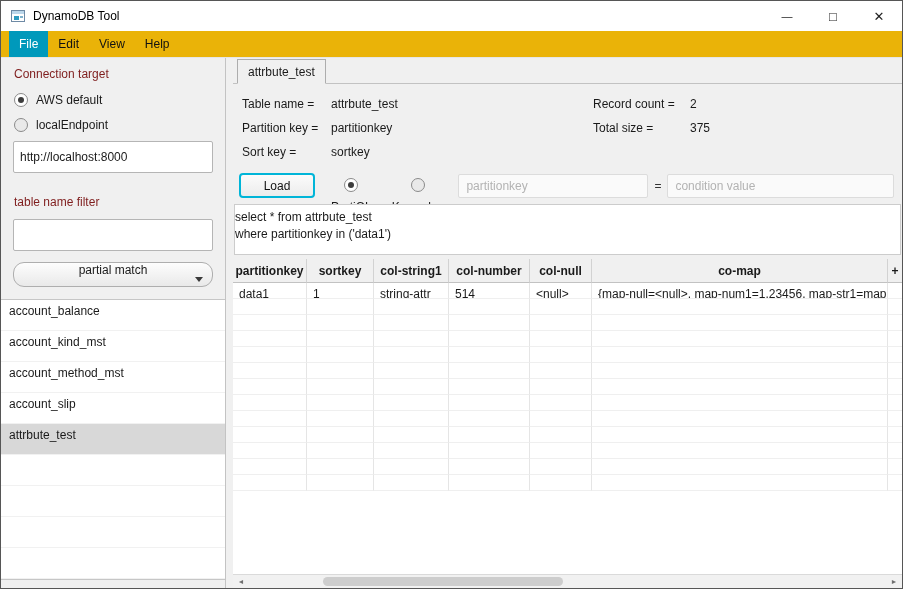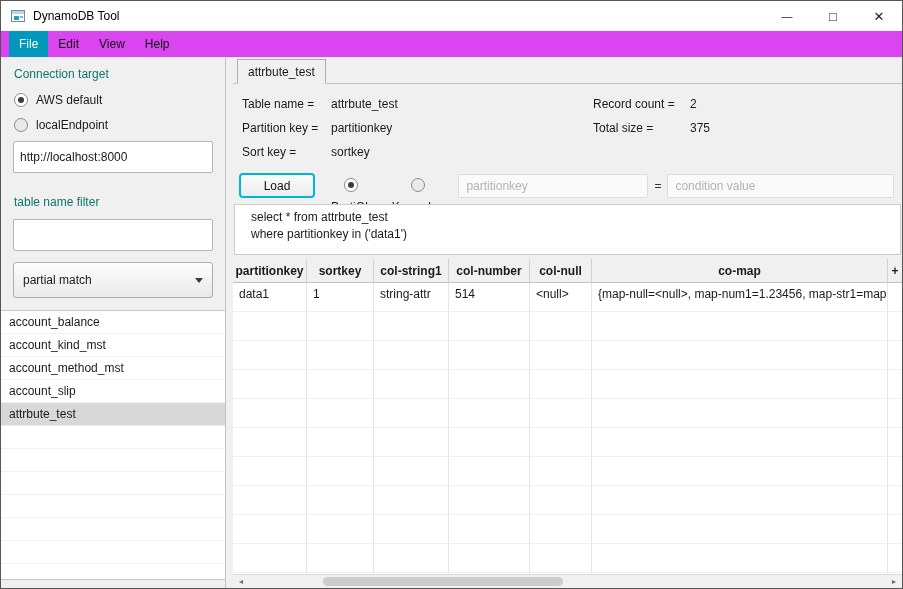--- a/index.html
+++ b/index.html
@@ -24,51 +24,51 @@
   .titlebar { flex: 0 0 30px; background: #ffffff; display: flex; align-items: center; }
   .app-icon { width: 16px; height: 16px; margin: 0 7px 0 9px; flex: 0 0 16px; }
   .title { font-size: 12px; color: #000; }
   .win-controls { margin-left: auto; display: flex; height: 100%; }
   .win-btn { width: 46px; height: 100%; display: flex; align-items: center; justify-content: center; color: #222; }
   .win-btn .g-min { font-size: 11px; }
   .win-btn .g-max { font-size: 13px; }
   .win-btn .g-close { font-size: 13px; }
 
   
-  .menubar { flex: 0 0 27px; display: flex; align-items: stretch; background: #d946ef; padding-left: 8px; border-bottom: 1px solid #e6e6e6; }
+  .menubar { flex: 0 0 27px; display: flex; align-items: stretch; background: #eab308; padding-left: 8px; border-bottom: 1px solid #e6e6e6; }
   .menu-item { padding: 0 10px; display: flex; align-items: center; color: #111; }
   .menu-item.active { background: var(--accent); color: #fff; }
 
   
   .bodyrow { flex: 1; display: flex; min-height: 0; }
   .sidebar { flex: 0 0 225px; width: 225px; display: flex; flex-direction: column; border-right: 1px solid #c3c3c3; min-height: 0; }
   .splitter { flex: 0 0 7px; background: #f0f0f0; }
   .main { flex: 1; min-width: 0; display: flex; flex-direction: column; min-height: 0; }
 
   
-  .side-label { margin: 9px 0 0 13px; height: 15px; color: #0f766e; }
+  .side-label { margin: 9px 0 0 13px; height: 15px; color: #7f1d1d; }
   .side-label.gap { margin-top: 22px; }
   .radio-row { display: flex; align-items: center; gap: 8px; margin: 10px 0 0 13px; height: 15px; }
   .radio { width: 14px; height: 14px; border-radius: 50%; border: 1px solid #8a8a8a; background: #fff; position: relative; flex: 0 0 14px; }
   .radio.on::after { content: ""; position: absolute; inset: 3px; border-radius: 50%; background: #3d3d3d; }
   .radio.off { background: #e9e9e9; }
   .text-input {
     height: 32px; margin: 9px 12px 0 12px; width: calc(100% - 24px);
     border: 1px solid #b5b5b5; border-radius: 2px; background: #fff;
     padding: 0 6px; font: inherit; color: #1a1a1a; outline: none;
   }
   .combo {
-    height: 36px; margin: 11px 12px 0 12px; width: calc(100% - 24px);
-    border: 1px solid #aeaeae; border-radius: 3px;
+    height: 25px; margin: 11px 12px 0 12px; width: calc(100% - 24px);
+    border: 1px solid #aeaeae; border-radius: 11px;
     background: linear-gradient(#fdfdfd, #e9e9e9);
-    display: flex; align-items: center; padding: 0 9px;
+    display: flex; align-items: center; padding: 0 9px; flex-direction: column;
   }
   .caret { margin-left: auto; width: 0; height: 0; border-left: 4px solid transparent; border-right: 4px solid transparent; border-top: 5px solid #3a3a3a; }
   .table-list { flex: 1; margin-top: 12px; margin-bottom: 8px; background: #fff; border-top: 1px solid #c6c6c6; border-bottom: 1px solid #c6c6c6; overflow: hidden; }
-  .list-item { height: 23px; line-height: 23px; padding: 0 8px; border-bottom: 1px solid #f1f1f1; white-space: nowrap; overflow: hidden; }
+  .list-item { height: 31px; line-height: 23px; padding: 0 8px; border-bottom: 1px solid #f1f1f1; white-space: nowrap; overflow: hidden; }
   .list-item.selected { background: #d8d8d8; }
 
   
   .tabbar { flex: 0 0 26px; display: flex; align-items: flex-end; border-bottom: 1px solid #c2c2c2; padding-left: 4px; }
   .tab {
     height: 25px; padding: 0 10px; display: flex; align-items: center;
     background: #f0f0f0; border: 1px solid #adadad; border-bottom: 1px solid #f0f0f0;
     margin-bottom: -1px; position: relative; z-index: 1;
   }
 
@@ -91,26 +91,26 @@
     background: #fafafa; padding: 0 7px; font: inherit; color: #9a9a9a;
   }
   .dis-input::placeholder { color: #b3b3b3; opacity: 1; }
   .key-input { width: 190px; flex: 0 0 190px; margin-left: 14px; }
   .eq { margin: 0 6px; color: #333; }
   .cond-input { flex: 1; min-width: 0; }
 
   
   .query {
     flex: 0 0 51px; margin: 2px 1px 4px 1px; background: #fff;
-    border: 1px solid #cccccc; padding: 4px 16px; line-height: 17px; overflow: hidden;
+    border: 1px solid #cccccc; padding: 4px 0; line-height: 17px; overflow: hidden;
   }
 
   
   .grid { flex: 1; background: #fff; overflow: hidden; min-height: 0; }
-  .grid-row { display: grid; grid-template-columns: 74px 67px 75px 81px 62px 1fr 14px; height: 29px; }
+  .grid-row { display: grid; grid-template-columns: 74px 67px 75px 81px 62px 1fr 14px; height: 16px; }
   .grid-row.grid-header { height: 24px; background: #f0f0f0; font-weight: bold; }
   .hcell {
     border-right: 1px solid #d2d2d2; border-bottom: 1px solid #c2c2c2;
     display: flex; align-items: center; justify-content: center;
     overflow: hidden; white-space: nowrap; color: #1a1a1a;
   }
   .hcell.add-col { font-weight: bold; font-size: 12px; border-right: none; }
   .cell {
     border-right: 1px solid #e5e5e5; border-bottom: 1px solid #efefef;
     padding: 0 6px; line-height: 22px; white-space: nowrap; overflow: hidden;

